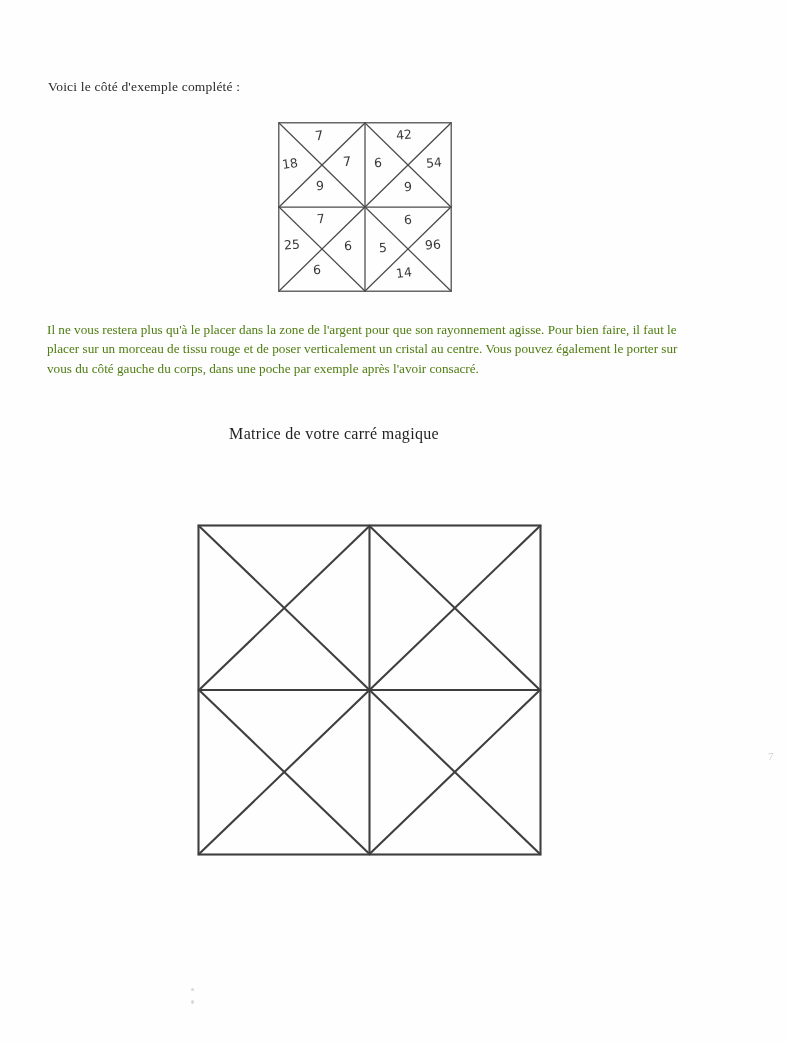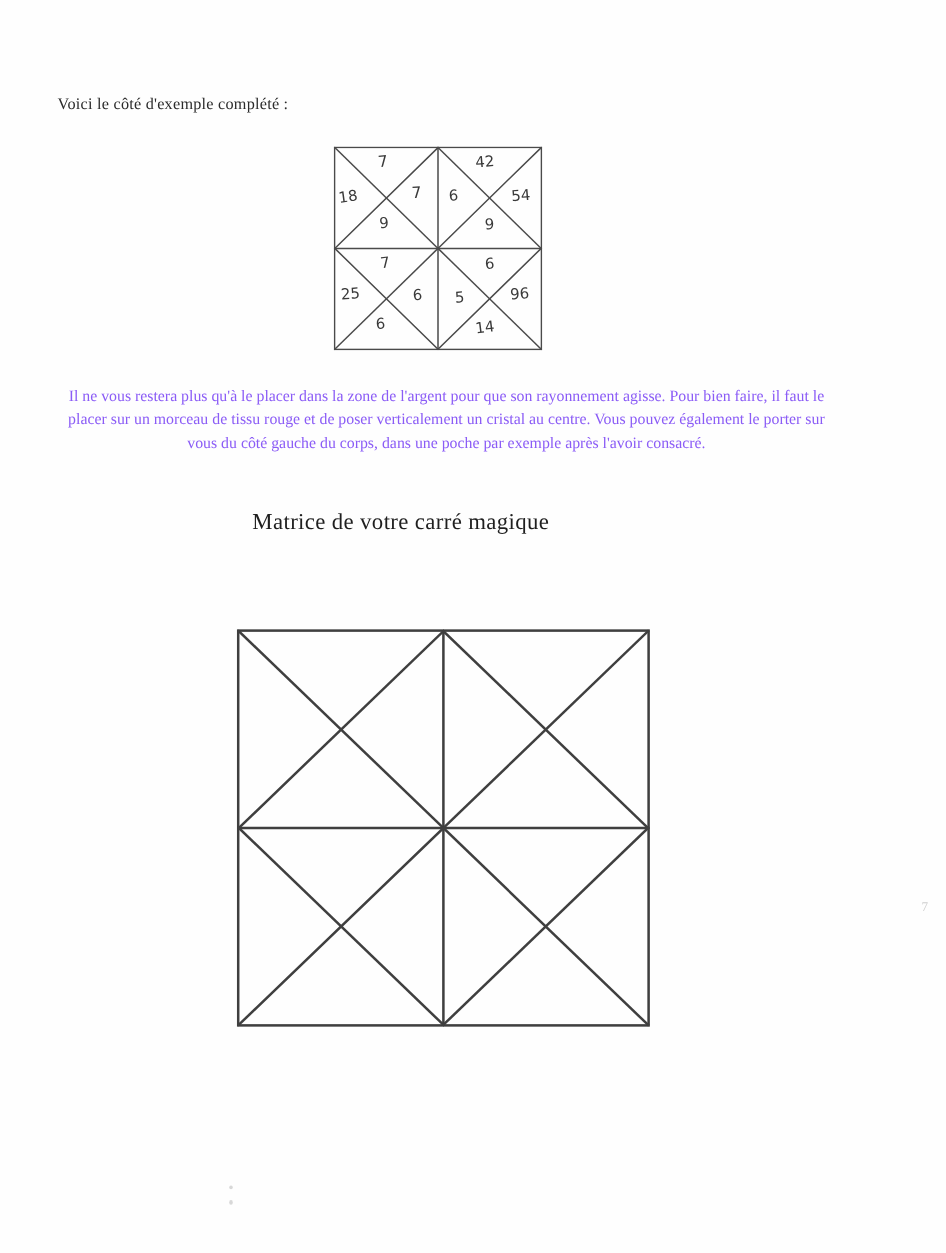--- a/index.html
+++ b/index.html
@@ -44,32 +44,32 @@
   }
 
   
   .body-paragraph {
     position: absolute;
     left: 47px;
     top: 320px;
     width: 650px;
     font-size: 13.2px;
     line-height: 19.4px;
-    color: #8b5cf6;
-    text-align: center;
+    color: #4d7c0f;
+    text-align: left;
   }
 
   
   .section-heading {
     position: absolute;
     left: 0;
     top: 425px;
     width: 712px;
     text-align: center;
-    font-size: 19px;
+    font-size: 16px;
     letter-spacing: .3px;
     color: #1f1f1f;
   }
   .section-heading span {
     position: relative;
     left: -22px;
   }
 
   
   .matrix-grid {

